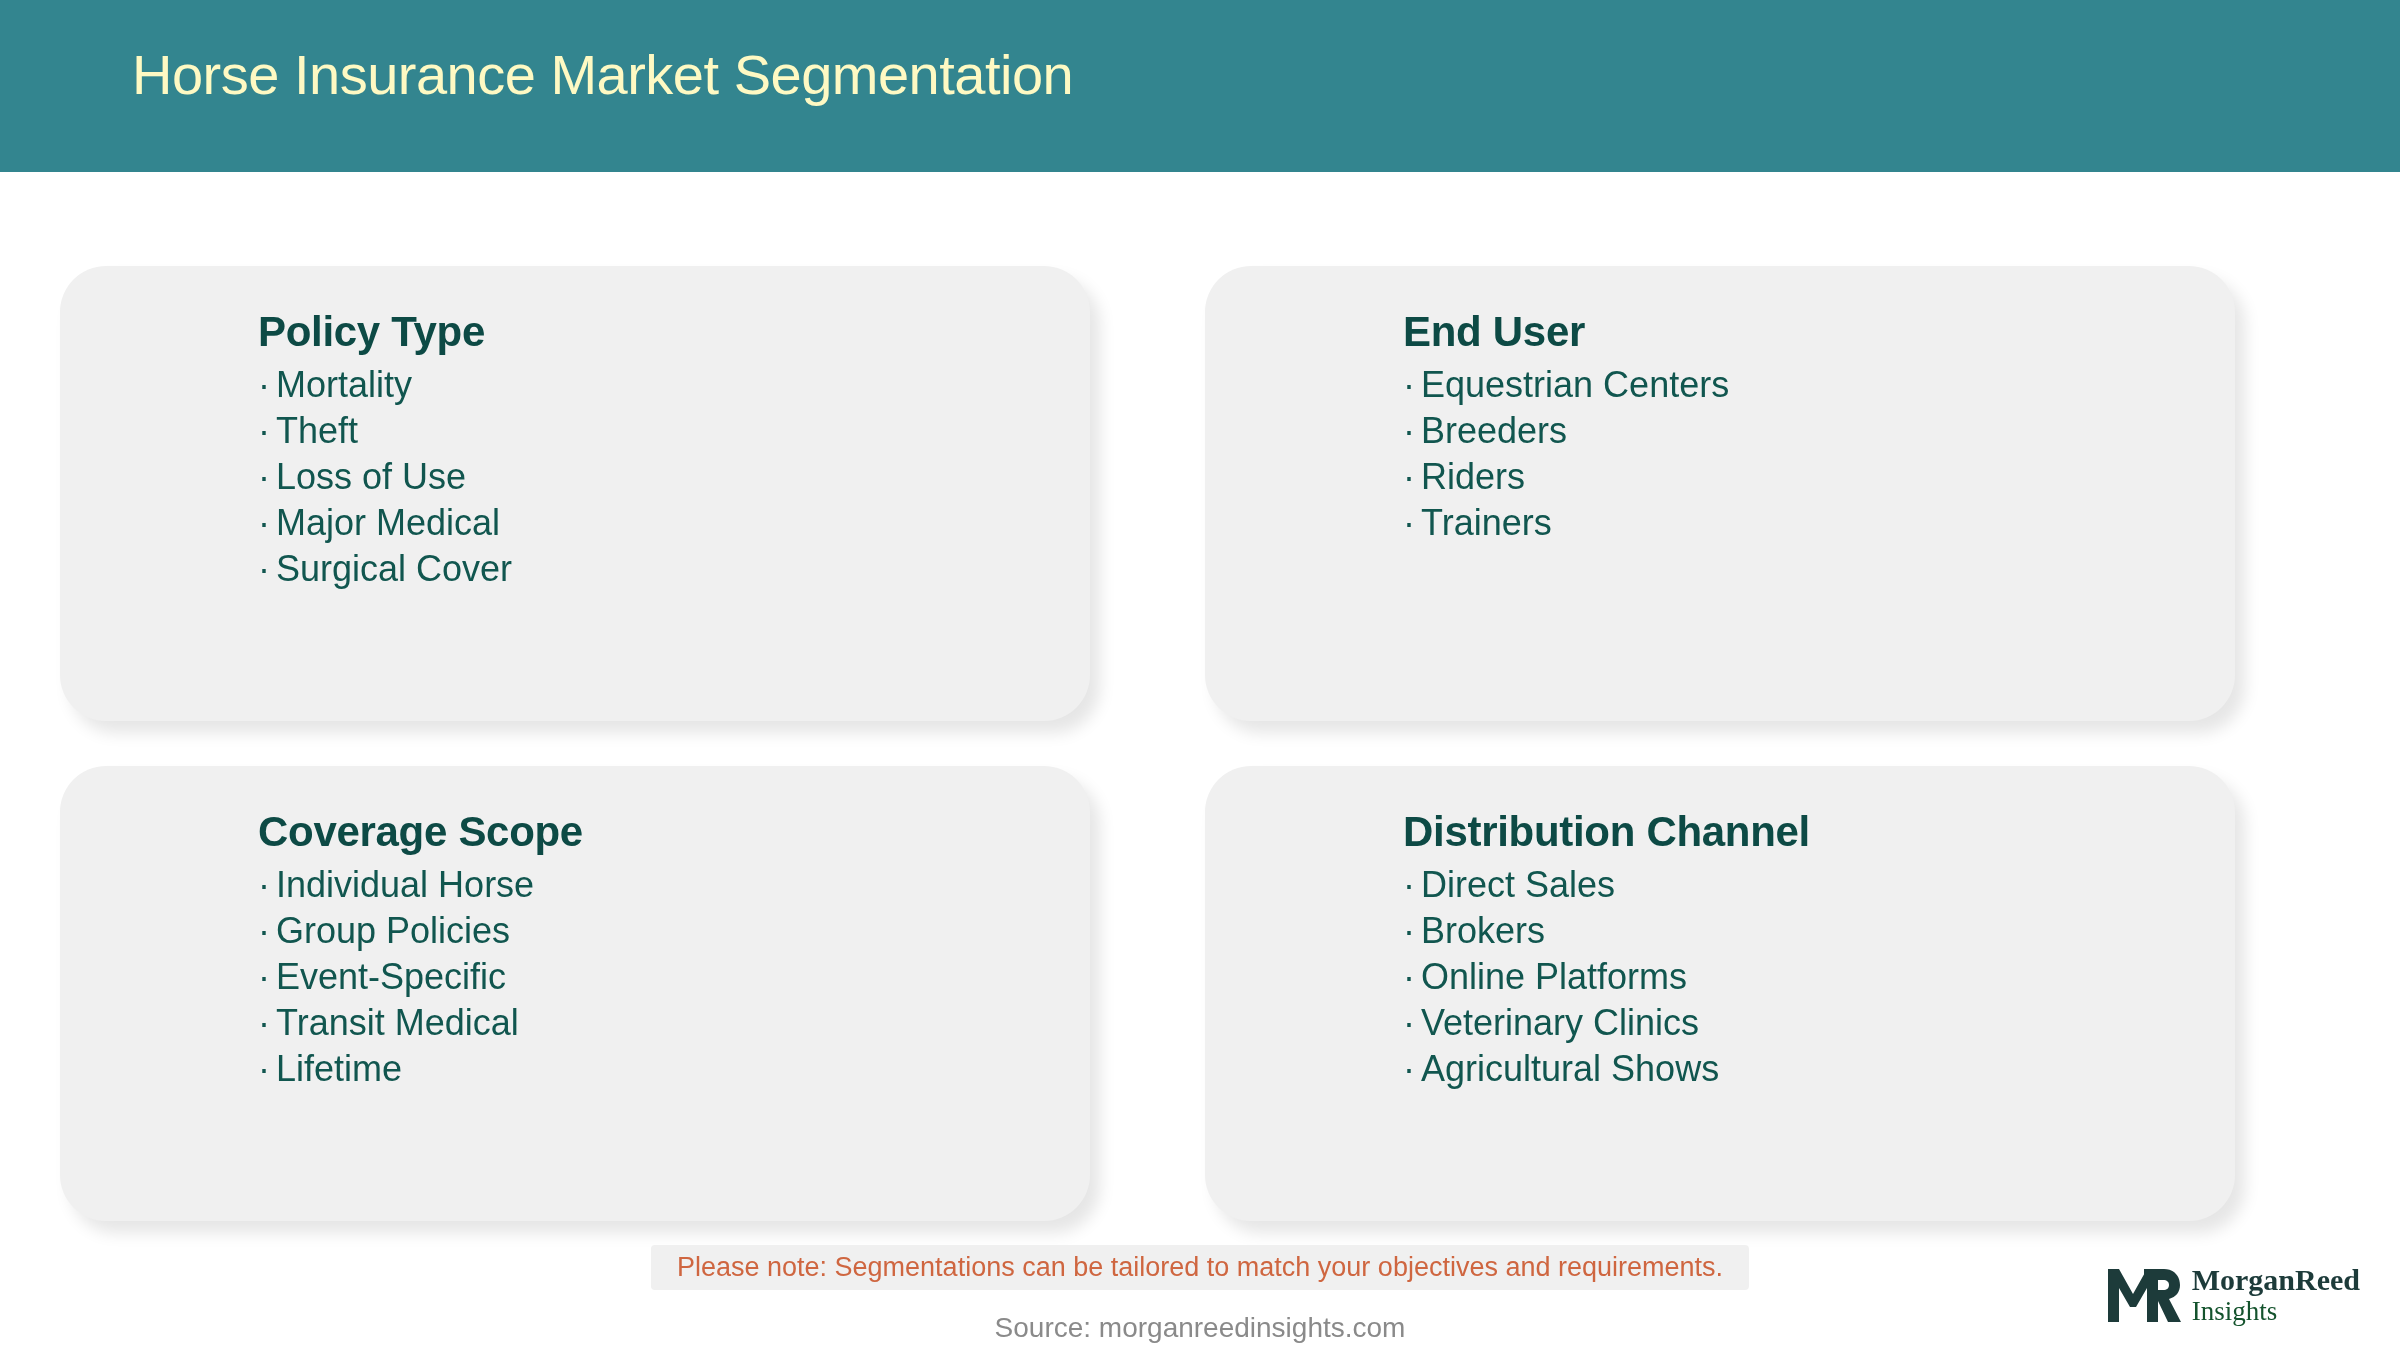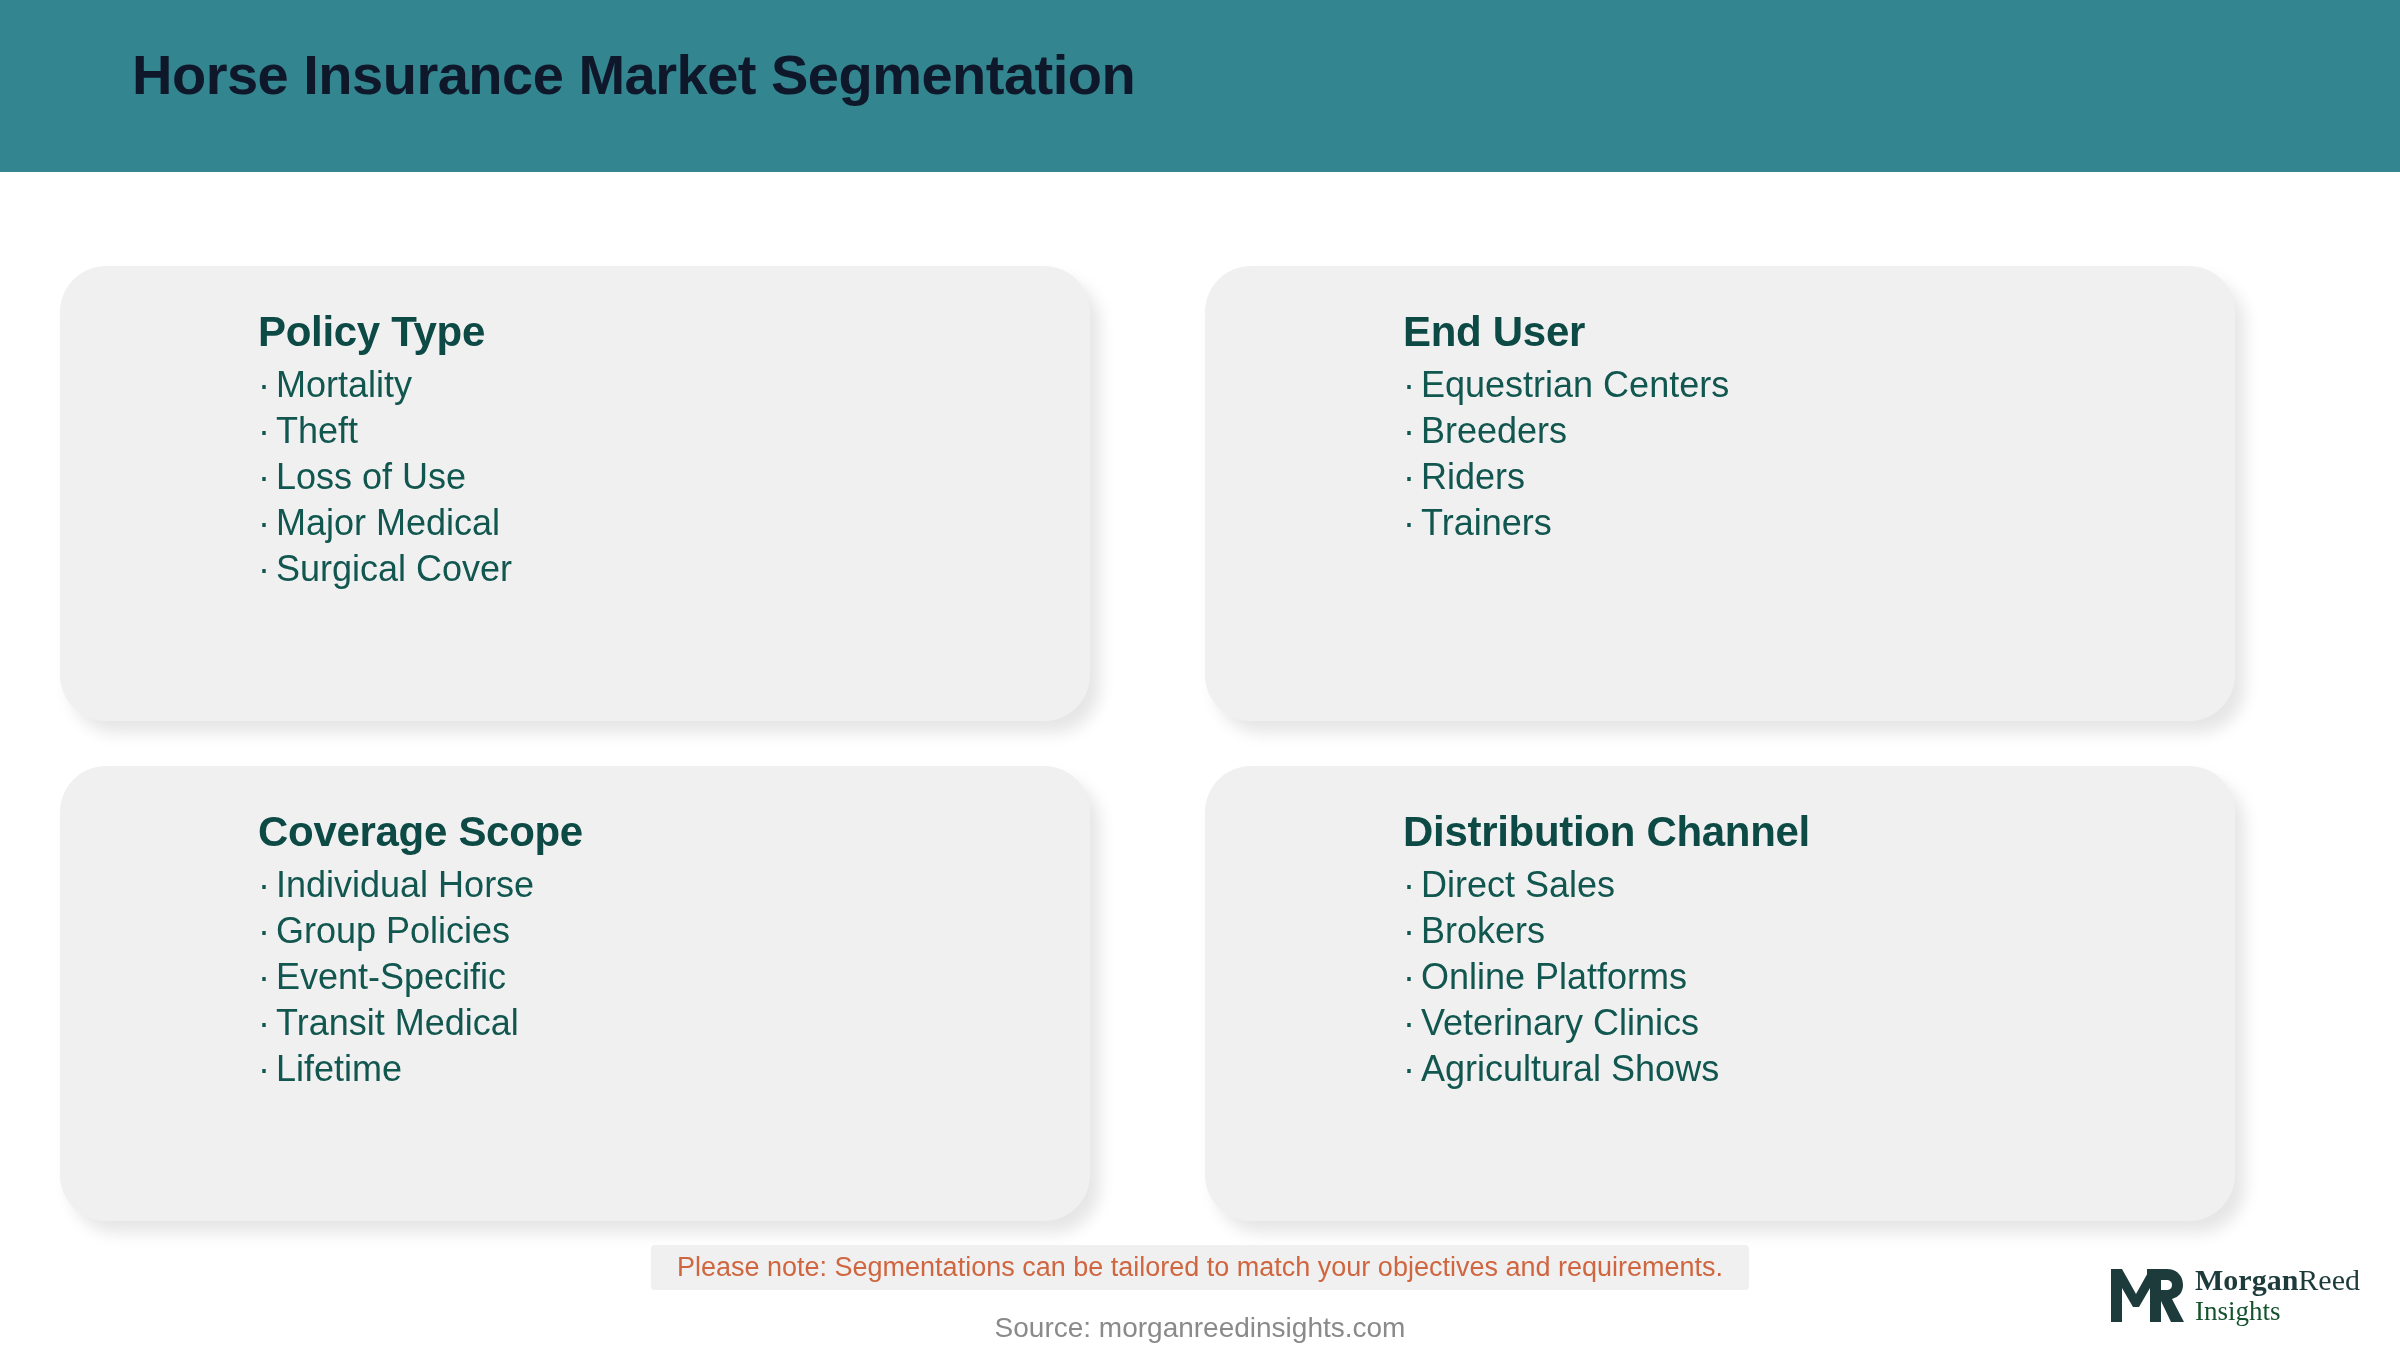--- a/index.html
+++ b/index.html
@@ -22,22 +22,22 @@
     top: 0;
     width: 2400px;
     height: 172px;
     background: #33858f;
   }
   #header-title {
     position: absolute;
     left: 132px;
     top: 42px;
     font-size: 56px;
-    font-weight: bold;
-    color: #0f172a;
+    font-weight: normal;
+    color: #fef9c3;
     letter-spacing: -0.5px;
     white-space: nowrap;
   }
 
   
   #cards-grid {
     position: absolute;
     left: 0;
     top: 172px;
     width: 2400px;
@@ -128,21 +128,21 @@
   }
   #brand-mark { display: block; }
   .brand-text { line-height: 1; }
   .brand-name {
     font-family: "Liberation Serif", serif;
     font-size: 30px;
     font-weight: bold;
     color: #1d3b3a;
     white-space: nowrap;
   }
-  .brand-name .brand-reed { font-weight: normal; }
+  .brand-name .brand-reed { font-weight: bold; }
   .brand-sub {
     font-family: "Liberation Serif", serif;
     font-size: 27px;
     color: #14532d;
     margin-top: 3px;
     white-space: nowrap;
   }
 </style>
 </head>
 <body>

